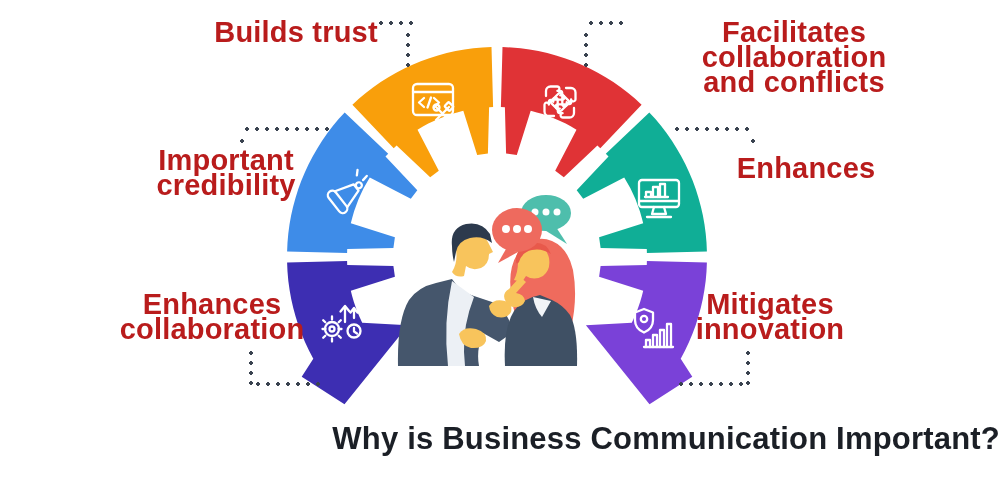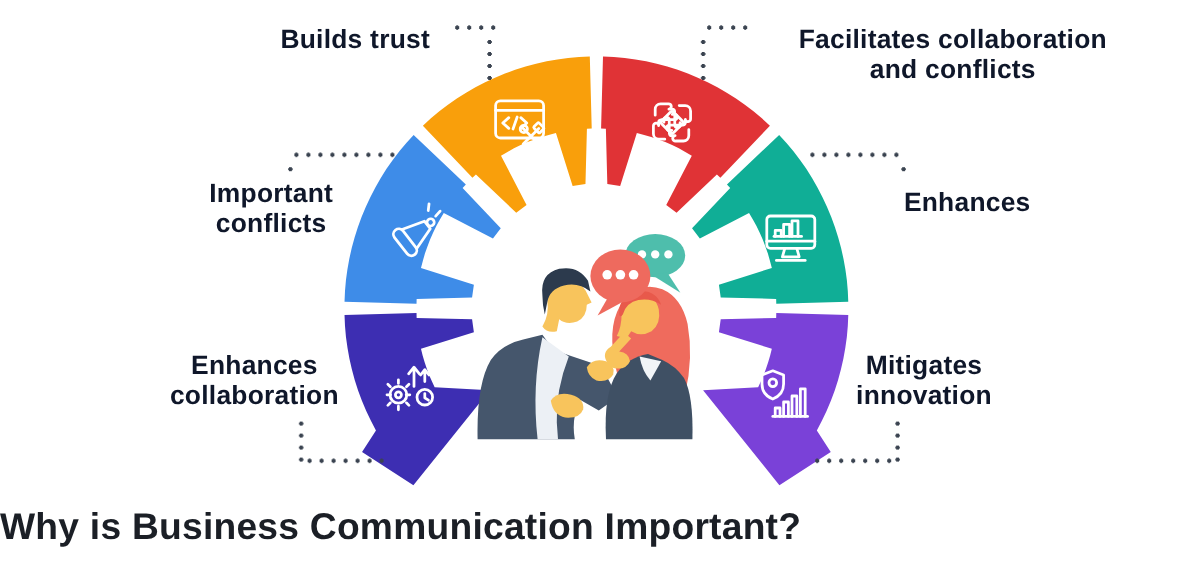--- a/index.html
+++ b/index.html
@@ -1,27 +1,27 @@
 <!DOCTYPE html>
 <html><head>
 <meta charset="utf-8">
 <style>
   html,body{margin:0;padding:0;background:#fff;}
   .stage{position:relative;width:1000px;height:480px;background:#fff;overflow:hidden;
          font-family:"Liberation Sans",sans-serif;}
   .stage svg{position:absolute;left:0;top:0;}
-  .lbl{position:absolute;text-align:center;color:#0f172a;font-weight:bold;
-       font-size:22px;line-height:25px;letter-spacing:.2px;}
+  .lbl{position:absolute;text-align:center;color:#b91c1c;font-weight:bold;
+       font-size:29px;line-height:25px;letter-spacing:.2px;}
   .lbl span{display:block;}
   .dl{position:absolute;}
   .dlh{height:4px;background-image:radial-gradient(circle,#3A4350 1.6px,transparent 1.9px);
        background-size:10px 4px;background-position:0 50%;background-repeat:repeat-x;}
   .dlv{width:4px;background-image:radial-gradient(circle,#3A4350 1.6px,transparent 1.9px);
        background-size:4px 10px;background-position:50% 0;background-repeat:repeat-y;}
-  .title{position:absolute;left:0;right:0;top:421px;text-align:left;color:#1B1F26;
+  .title{position:absolute;left:0;right:0;top:421px;text-align:right;color:#1B1F26;
          font-size:31px;font-weight:bold;letter-spacing:.2px;}
   .ic{stroke:#fff;fill:none;stroke-width:2.3;stroke-linecap:round;stroke-linejoin:round;}
 </style>
 </head>
 <body>
 
 <div class="stage">
 
   <svg width="1000" height="480" viewBox="0 0 1000 480">
     <defs>
@@ -134,21 +134,21 @@
 
   <div class="lbl" style="left:146px;top:20px;width:300px">
     <span>Builds trust</span>
   </div>
   <div class="lbl" style="left:639px;top:20px;width:310px">
     <span>Facilitates collaboration</span>
     <span>and conflicts</span>
   </div>
   <div class="lbl" style="left:96px;top:148px;width:260px">
     <span>Important</span>
-    <span>conflicts</span>
+    <span>credibility</span>
   </div>
   <div class="lbl" style="left:671px;top:156px;width:270px">
     <span>Enhances</span>
   </div>
   <div class="lbl" style="left:82px;top:292px;width:260px">
     <span>Enhances</span>
     <span>collaboration</span>
   </div>
   <div class="lbl" style="left:640px;top:292px;width:260px">
     <span>Mitigates</span>

